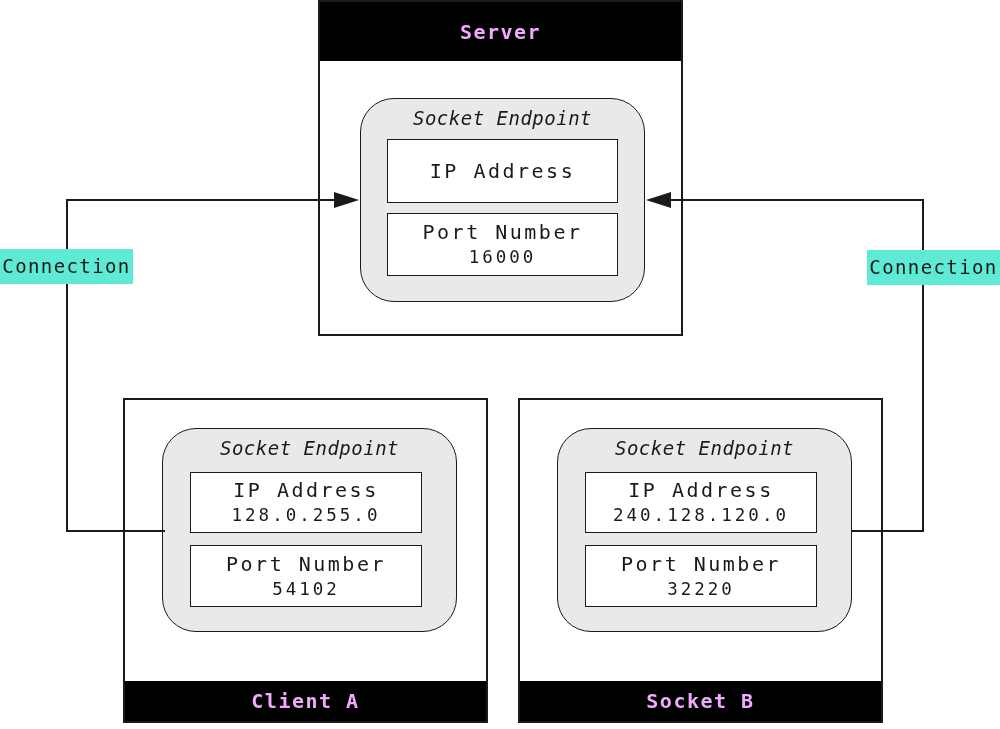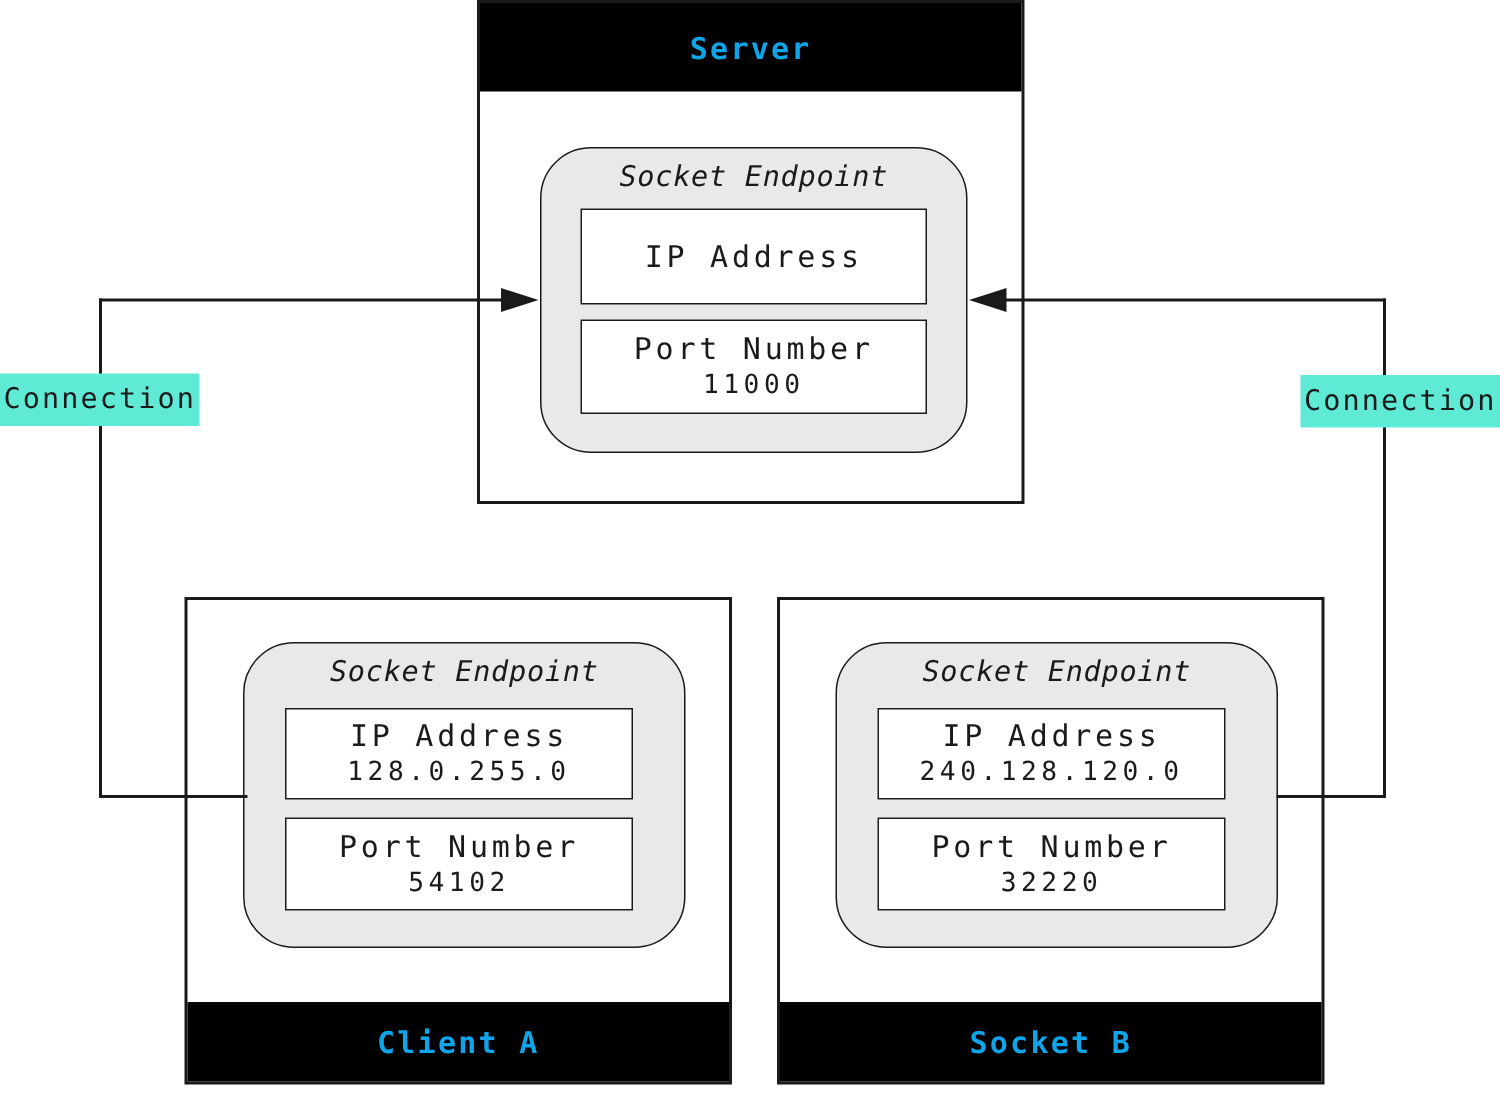--- a/index.html
+++ b/index.html
@@ -17,30 +17,30 @@
     position: absolute;
     box-sizing: border-box;
     border: 2px solid #1a1a1a;
     background: #ffffff;
     z-index: 1;
   }
   .bar {
     position: absolute;
     left: 0; right: 0;
     background: #000000;
-    color: #0ea5e9;
+    color: #f0abfc;
     display: flex;
     align-items: center;
     justify-content: center;
     font-weight: bold;
     font-size: 20px;
     letter-spacing: 1.5px;
   }
   .bar-top { top: 0; height: 59px; }
-  .bar-bottom { bottom: 0; height: 53px; }
+  .bar-bottom { bottom: 0; height: 40px; }
   
   .endpoint {
     position: absolute;
     box-sizing: border-box;
     background: #e9e9e9;
     border: 1.5px solid #1a1a1a;
     border-radius: 34px;
     padding-left: 34px;
   }
   .endpoint-title {
@@ -110,21 +110,21 @@
     <div class="bar bar-top">
       <span>Server</span>
     </div>
     <div class="endpoint" style="left:40px; top:96px; width:285px; height:204px;">
       <div class="endpoint-title">Socket Endpoint</div>
       <div class="field" style="left:26px; top:40px; width:231px; height:64px;">
         <div class="field-label">IP Address</div>
       </div>
       <div class="field" style="left:26px; top:114px; width:231px; height:63px;">
         <div class="field-label">Port Number</div>
-        <div class="field-value">11000</div>
+        <div class="field-value">16000</div>
       </div>
     </div>
   </div>
 
   <div class="card" style="left:123px; top:398px; width:365px; height:325px;">
     <div class="endpoint" style="left:37px; top:28px; width:295px; height:204px;">
       <div class="endpoint-title">Socket Endpoint</div>
       <div class="field" style="left:27px; top:43px; width:232px; height:61px;">
         <div class="field-label">IP Address</div>
         <div class="field-value">128.0.255.0</div>

